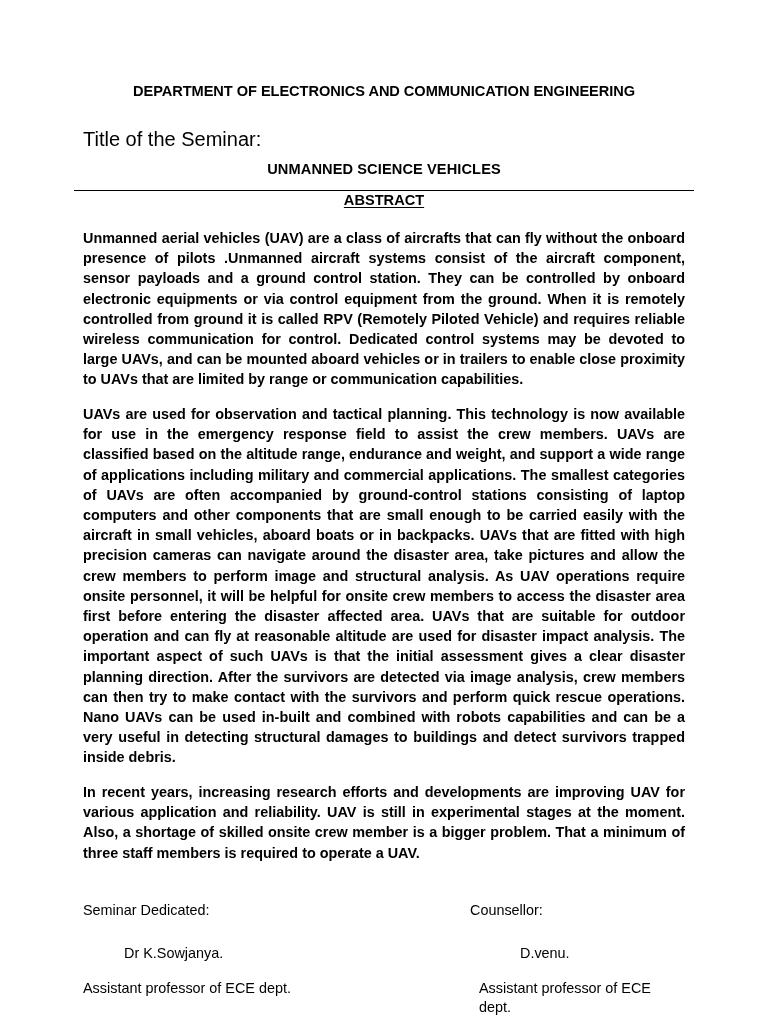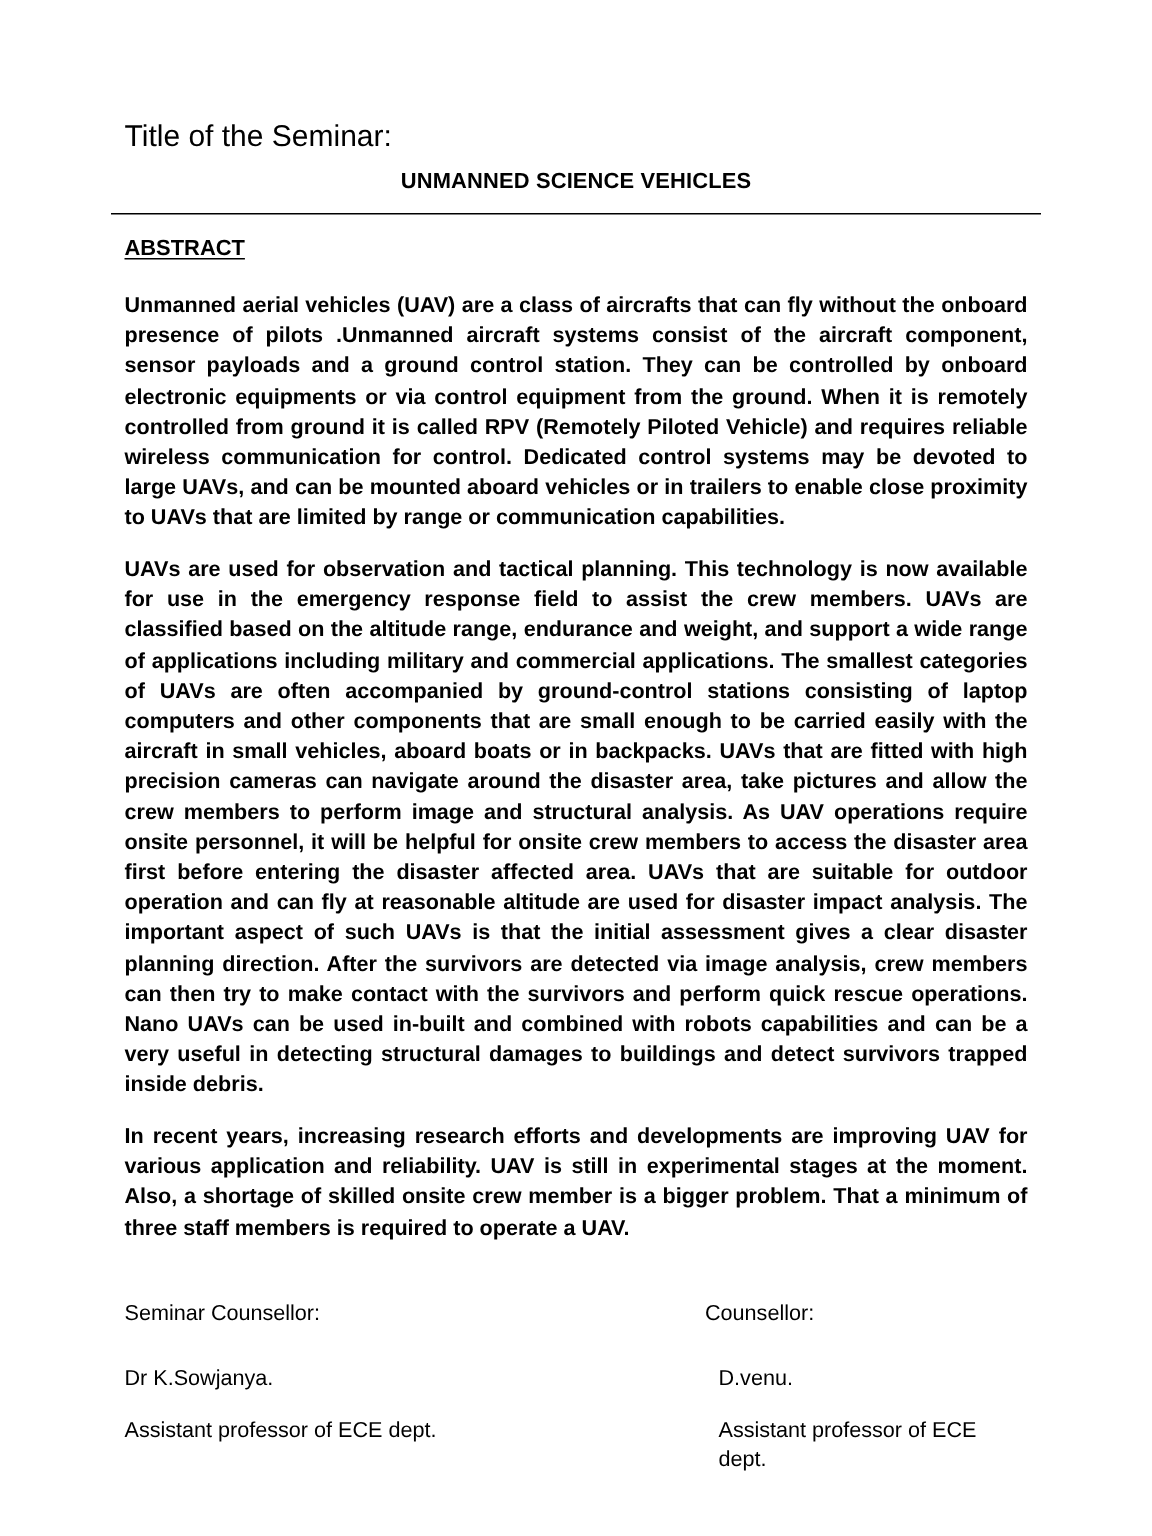--- a/index.html
+++ b/index.html
@@ -57,21 +57,21 @@
 
   hr.rule {
     border: none;
     border-top: 1.6px solid #000000;
     margin: 11px -9px 0 -9px;
     height: 0;
   }
 
   
   .abstract-heading {
-    margin-top: 14px;
+    text-align: center;
     font-weight: bold;
     font-size: 14.6px;
     line-height: 19px;
     text-decoration: underline;
     text-underline-offset: 2px;
   }
 
   .body-text {
     margin-top: 18px;
     font-size: 14.4px;
@@ -101,55 +101,57 @@
     flex: 0 0 387px;
   }
   .sig-col.right {
     flex: 1 1 auto;
   }
   .sig-role {
     margin: 0;
   }
   .sig-name {
     margin-top: 24px;
+    margin-left: 41px;
   }
   .sig-dept {
     margin-top: 16px;
   }
   .sig-col.right .sig-name,
   .sig-col.right .sig-dept {
     padding-left: 9px;
   }
 </style>
 </head>
 <body>
 
 <div class="page">
 
   <div class="letterhead">
+    <div class="letterhead-line">DEPARTMENT OF ELECTRONICS AND COMMUNICATION ENGINEERING</div>
   </div>
 
   <div class="title-label">Title of the Seminar:</div>
 
   <div class="seminar-title">UNMANNED SCIENCE VEHICLES</div>
 
   <hr class="rule">
 
   <div class="abstract-heading">ABSTRACT</div>
 
   <p class="body-text">Unmanned aerial vehicles (UAV) are a class of aircrafts that can fly without the onboard presence of pilots .Unmanned aircraft systems consist of the aircraft component, sensor payloads and a ground control station. They can be controlled by onboard electronic equipments or via control equipment from the ground. When it is remotely controlled from ground it is called RPV (Remotely Piloted Vehicle) and requires reliable wireless communication for control. Dedicated control systems may be devoted to large UAVs, and can be mounted aboard vehicles or in trailers to enable close proximity to UAVs that are limited by range or communication capabilities.</p>
 
   <p class="body-text">UAVs are used for observation and tactical planning. This technology is now available for use in the emergency response field to assist the crew members. UAVs are classified based on the altitude range, endurance and weight, and support a wide range of applications including military and commercial applications. The smallest categories of UAVs are often accompanied by ground-control stations consisting of laptop computers and other components that are small enough to be carried easily with the aircraft in small vehicles, aboard boats or in backpacks. UAVs that are fitted with high precision cameras can navigate around the disaster area, take pictures and allow the crew members to perform image and structural analysis. As UAV operations require onsite personnel, it will be helpful for onsite crew members to access the disaster area first before entering the disaster affected area. UAVs that are suitable for outdoor operation and can fly at reasonable altitude are used for disaster impact analysis. The important aspect of such UAVs is that the initial assessment gives a clear disaster planning direction. After the survivors are detected via image analysis, crew members can then try to make contact with the survivors and perform quick rescue operations. Nano UAVs can be used in-built and combined with robots capabilities and can be a very useful in detecting structural damages to buildings and detect survivors trapped inside debris.</p>
 
   <p class="body-text">In recent years, increasing research efforts and developments are improving UAV for various application and reliability. UAV is still in experimental stages at the moment. Also, a shortage of skilled onsite crew member is a bigger problem. That a minimum of three staff members is required to operate a UAV.</p>
 
   <div class="signatures">
 
     <div class="sig-col left">
-      <div class="sig-role">Seminar Counsellor:</div>
+      <div class="sig-role">Seminar Dedicated:</div>
       <div class="sig-name">Dr K.Sowjanya.</div>
       <div class="sig-dept">Assistant professor of ECE dept.</div>
     </div>
 
     <div class="sig-col right">
       <div class="sig-role">Counsellor:</div>
       <div class="sig-name">D.venu.</div>
       <div class="sig-dept">Assistant professor of ECE dept.</div>
     </div>
 

